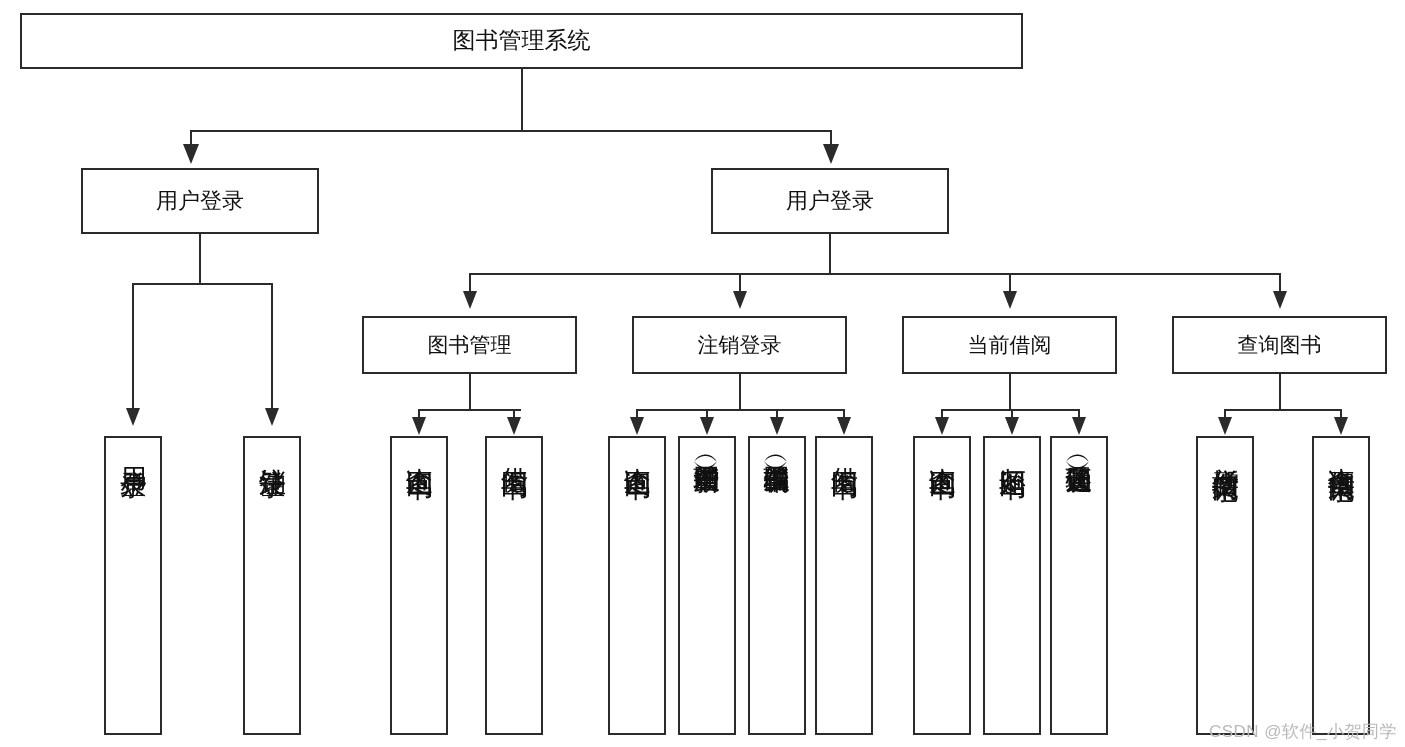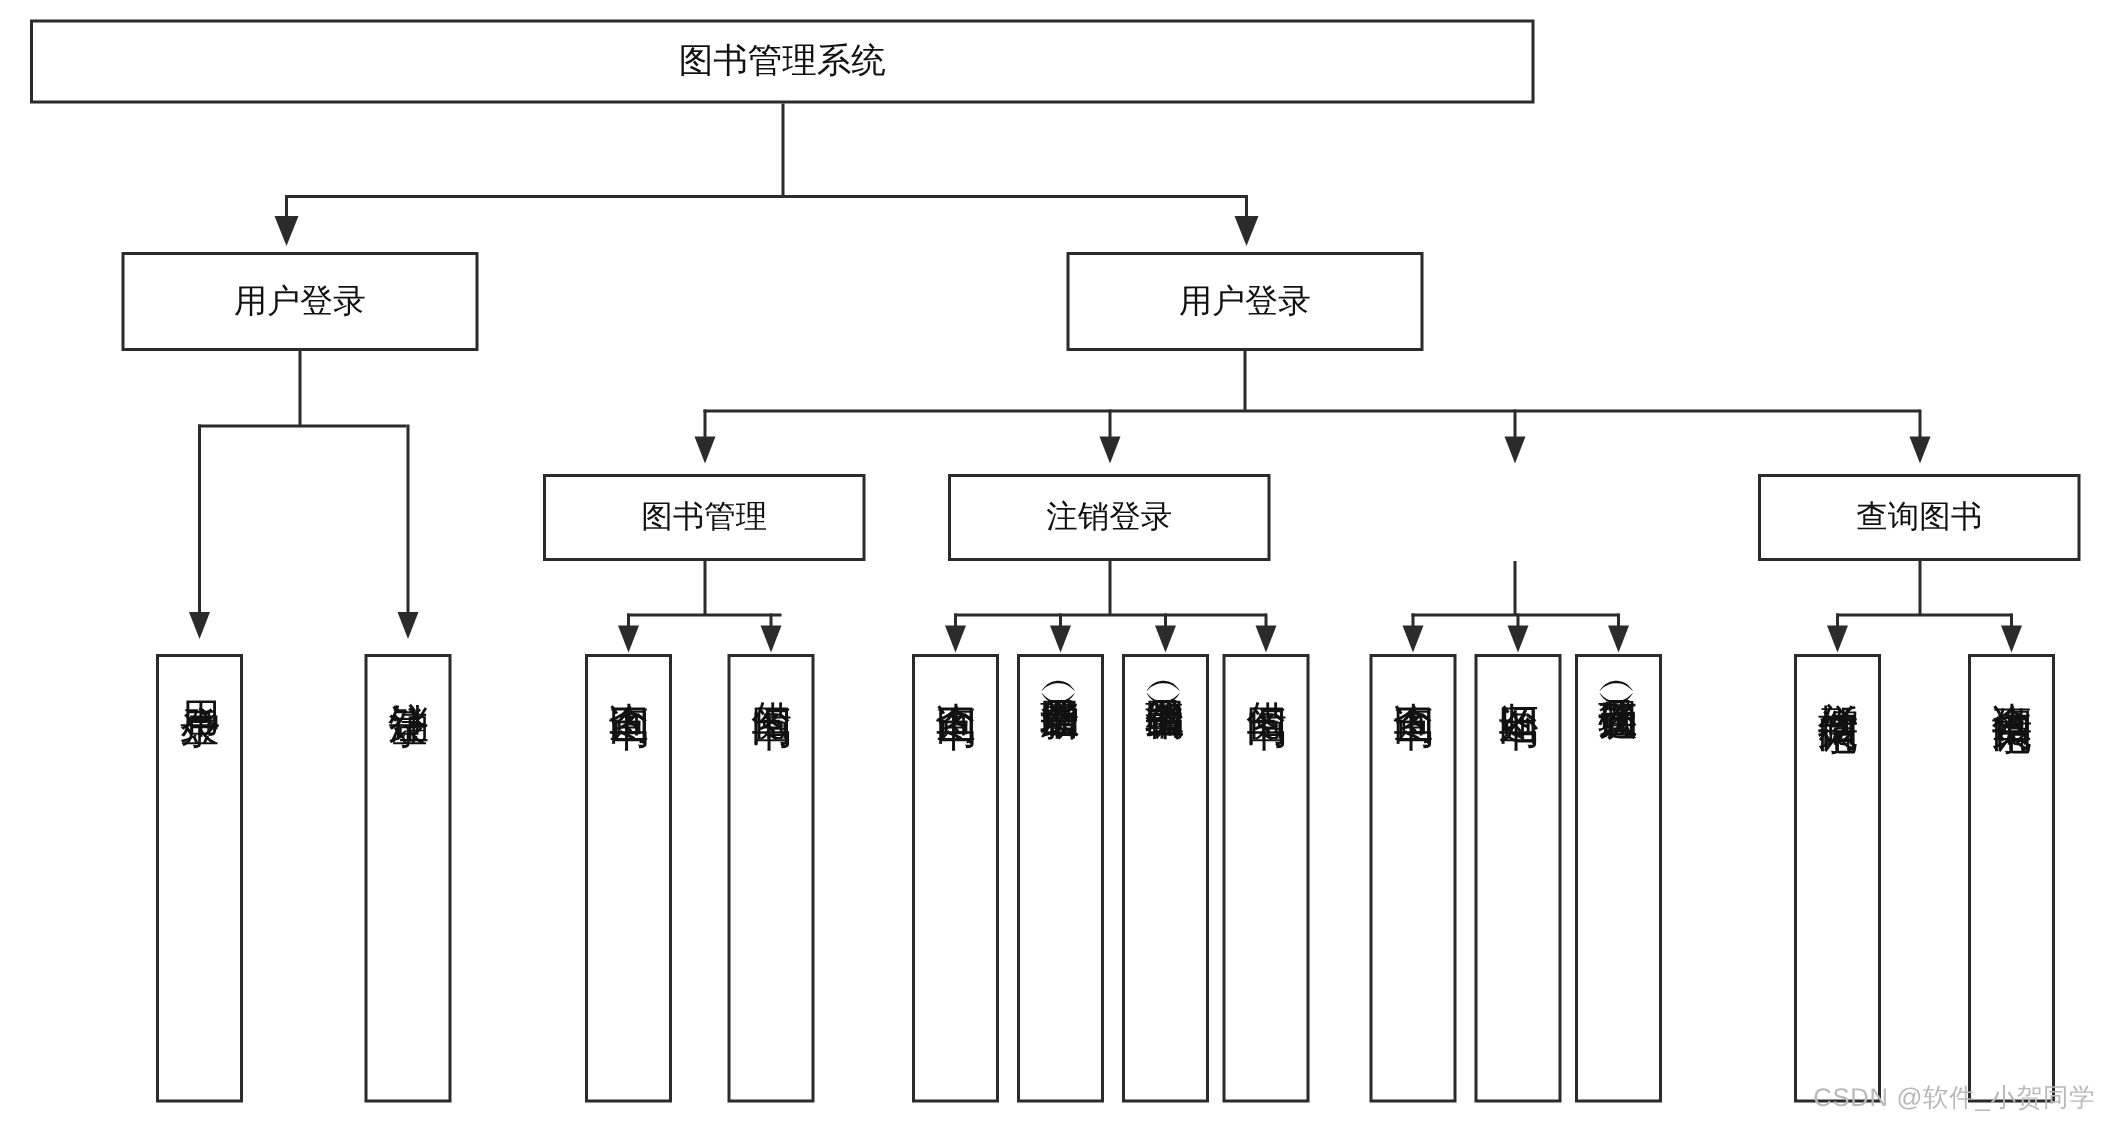--- a/index.html
+++ b/index.html
@@ -144,20 +144,23 @@
   <div class="arrow slim" style="left:1003px; top:291px;"></div>
   <div class="vline" style="left:1279px; top:273px; height:20px;"></div>
   <div class="arrow slim" style="left:1273px; top:291px;"></div>
 
   <div class="node lvl3" style="left:362px; top:316px; width:215px;">
     <span class="node-label">图书管理</span>
   </div>
   <div class="node lvl3" style="left:632px; top:316px; width:215px;">
     <span class="node-label">注销登录</span>
   </div>
+  <div class="node lvl3" style="left:902px; top:316px; width:215px;">
+    <span class="node-label">当前借阅</span>
+  </div>
   <div class="node lvl3" style="left:1172px; top:316px; width:215px;">
     <span class="node-label">查询图书</span>
   </div>
 
   <div class="vline" style="left:469px; top:374px; height:36px;"></div>
   <div class="hline" style="left:418px; top:409px; width:103px;"></div>
   <div class="vline" style="left:418px; top:409px; height:10px;"></div>
   <div class="arrow slim" style="left:412px; top:417px;"></div>
   <div class="vline" style="left:513px; top:409px; height:10px;"></div>
   <div class="arrow slim" style="left:507px; top:417px;"></div>

